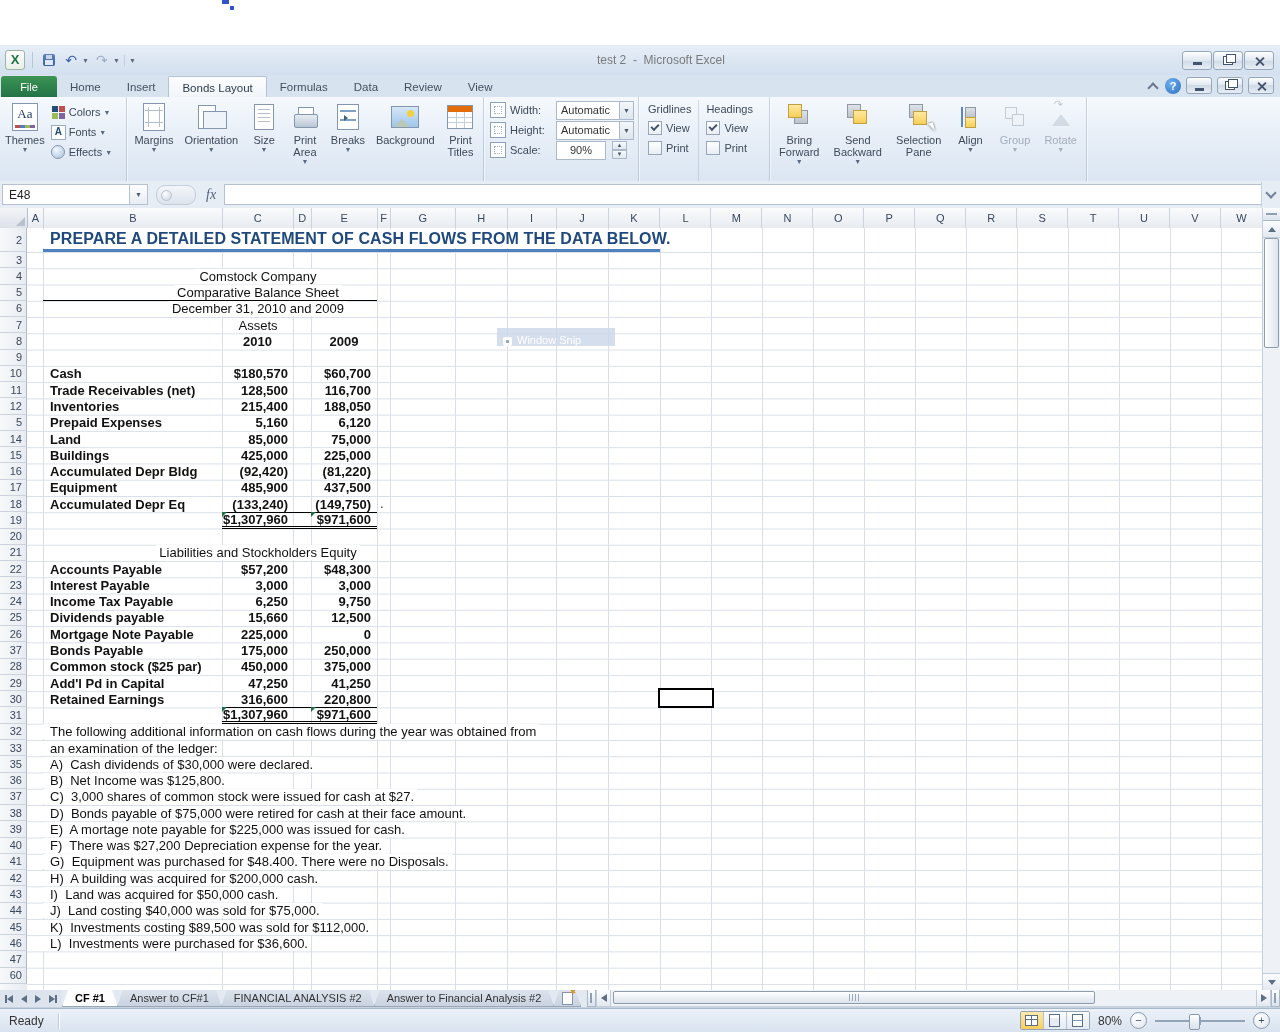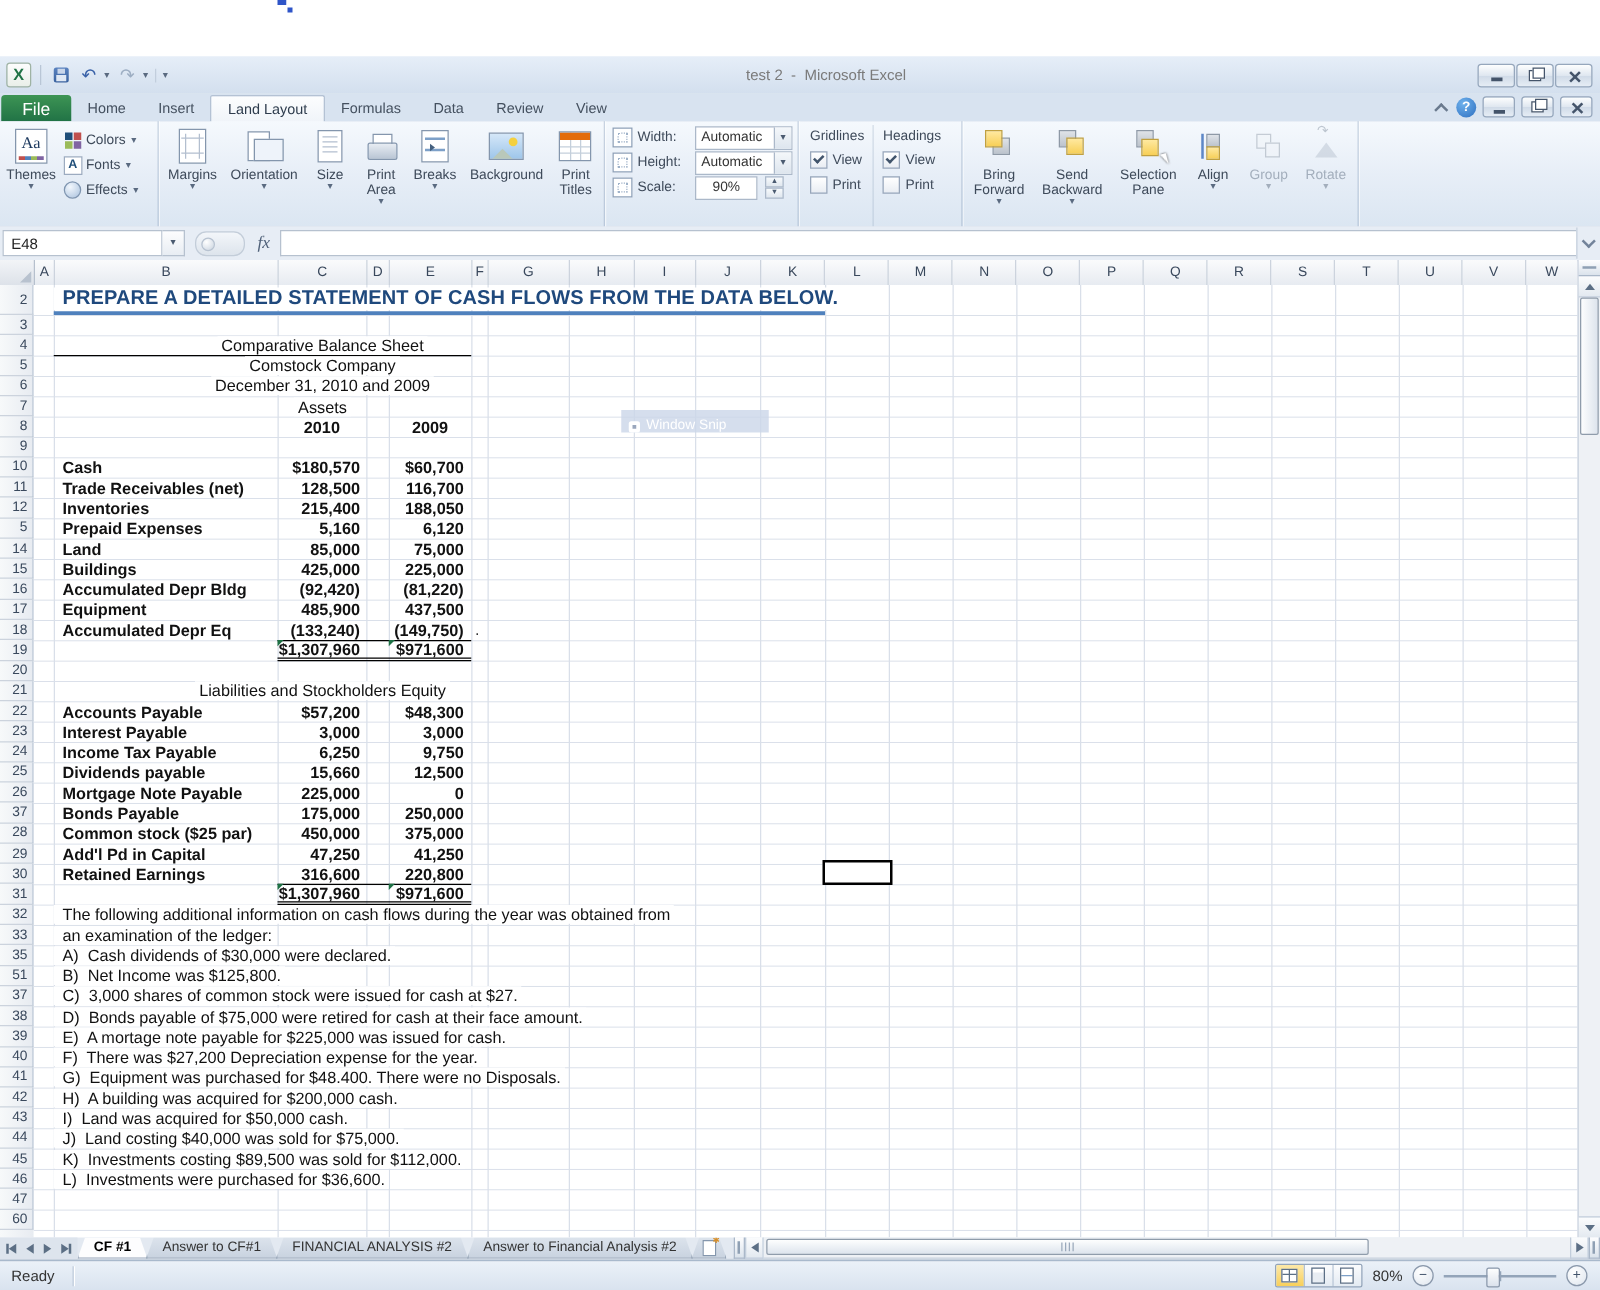--- a/index.html
+++ b/index.html
@@ -30,21 +30,21 @@
     background:linear-gradient(#fdfefe,#dfe7f0 50%,#cfdae7 50%,#e6edf5);display:flex;align-items:center;justify-content:center}
   .glyph-min{width:9px;height:3px;background:#44546a;margin-top:7px}
   .glyph-rest{width:8px;height:7px;border:1px solid #44546a;position:relative;background:#fff}
   .glyph-rest::before{content:"";position:absolute;left:2px;top:-3px;width:8px;height:7px;border:1px solid #44546a;background:#fff}
   .glyph-x{position:relative;width:9px;height:9px}
   .glyph-x::before,.glyph-x::after{content:"";position:absolute;left:4px;top:0;width:2px;height:11px;background:#44546a}
   .glyph-x::before{transform:rotate(45deg)}.glyph-x::after{transform:rotate(-45deg)}
   
   #tabrow{position:absolute;left:0;top:75px;width:1280px;height:22px;background:#d8e3f0;
     border-bottom:1px solid #bac8da;display:flex;align-items:flex-end}
-  .file-tab{width:56px;height:21px;background:linear-gradient(#3d9454,#217346);color:#fff;font-size:14px;
+  .file-tab{width:56px;height:21px;background:linear-gradient(#3d9454,#217346);color:#fff;font-size:11px;
     display:flex;align-items:center;justify-content:center;border-radius:3px 3px 0 0;margin-left:1px}
   .rtab{height:21px;padding:0 13px;font-size:11.5px;color:#44505f;display:flex;align-items:center}
   .rtab.active{background:linear-gradient(#fcfdfe,#f0f4f9);border:1px solid #b4c2d4;border-bottom:none;
     border-radius:2px 2px 0 0;margin-bottom:-1px;color:#2e3c4d}
   .tabrow-right{margin-left:auto;display:flex;align-items:center;gap:5px;padding:0 6px 3px 0}
   .chev-up{width:14px;height:12px;position:relative}
   .chev-up::before{content:"";position:absolute;left:3px;top:4px;width:6px;height:6px;border-left:2px solid #6a7a8e;border-top:2px solid #6a7a8e;transform:rotate(45deg)}
   .help{width:16px;height:16px;border-radius:50%;background:radial-gradient(circle at 35% 30%,#6eb1ec,#2e6fc0);color:#fff;
     font-size:11px;font-weight:bold;text-align:center;line-height:16px}
   .wbtn.small{width:24px;height:15px}
@@ -290,21 +290,21 @@
     <div class="wbtn">
         <span class="glyph-x"></span>
       </div>
   </div>
 </div>
 
 <div id="tabrow">
   <div class="file-tab">File</div>
   <div class="rtab">Home</div>
     <div class="rtab">Insert</div>
-  <div class="rtab active">Land Layout</div>
+  <div class="rtab active">Bonds Layout</div>
   <div class="rtab">Formulas</div>
     <div class="rtab">Data</div>
     <div class="rtab">Review</div>
     <div class="rtab">View</div>
   <div class="tabrow-right">
     <div class="chev-up"></div>
     <div class="help">?</div>
     <div class="wbtn small">
         <span class="glyph-min"></span>
       </div>
@@ -585,21 +585,21 @@
     <div class="rn">25</div>
     <div class="rn">26</div>
     <div class="rn">37</div>
     <div class="rn">28</div>
     <div class="rn">29</div>
     <div class="rn">30</div>
     <div class="rn">31</div>
     <div class="rn">32</div>
     <div class="rn">33</div>
   <div class="rn">35</div>
-    <div class="rn">51</div>
+    <div class="rn">36</div>
     <div class="rn">37</div>
     <div class="rn">38</div>
     <div class="rn">39</div>
     <div class="rn">40</div>
     <div class="rn">41</div>
     <div class="rn">42</div>
     <div class="rn">43</div>
     <div class="rn">44</div>
     <div class="rn">45</div>
     <div class="rn">46</div>
@@ -609,25 +609,25 @@
 
 <div id="canvas">
   <div id="sheetrows">
     <div class="s-row hr2">
       <div class="titleWrap">
         <span class="titleText">PREPARE A DETAILED STATEMENT OF CASH FLOWS FROM THE DATA BELOW.</span>
       </div>
     </div>
     <div class="s-row"></div>
     <div class="s-row">
+      <div class="centerWrap"><span>Comstock Company</span></div>
+    </div>
+    <div class="s-row">
       <div class="centerWrap"><span>Comparative Balance Sheet</span></div>
       <i class="rule334"></i>
-    </div>
-    <div class="s-row">
-      <div class="centerWrap"><span>Comstock Company</span></div>
     </div>
     <div class="s-row">
       <div class="centerWrap"><span>December 31, 2010 and 2009</span></div>
     </div>
     <div class="s-row">
       <div class="centerWrap"><span>Assets</span></div>
     </div>
     <div class="s-row">
       <div class="cLabel"></div>
       <div class="cV1 yc">2010</div>

